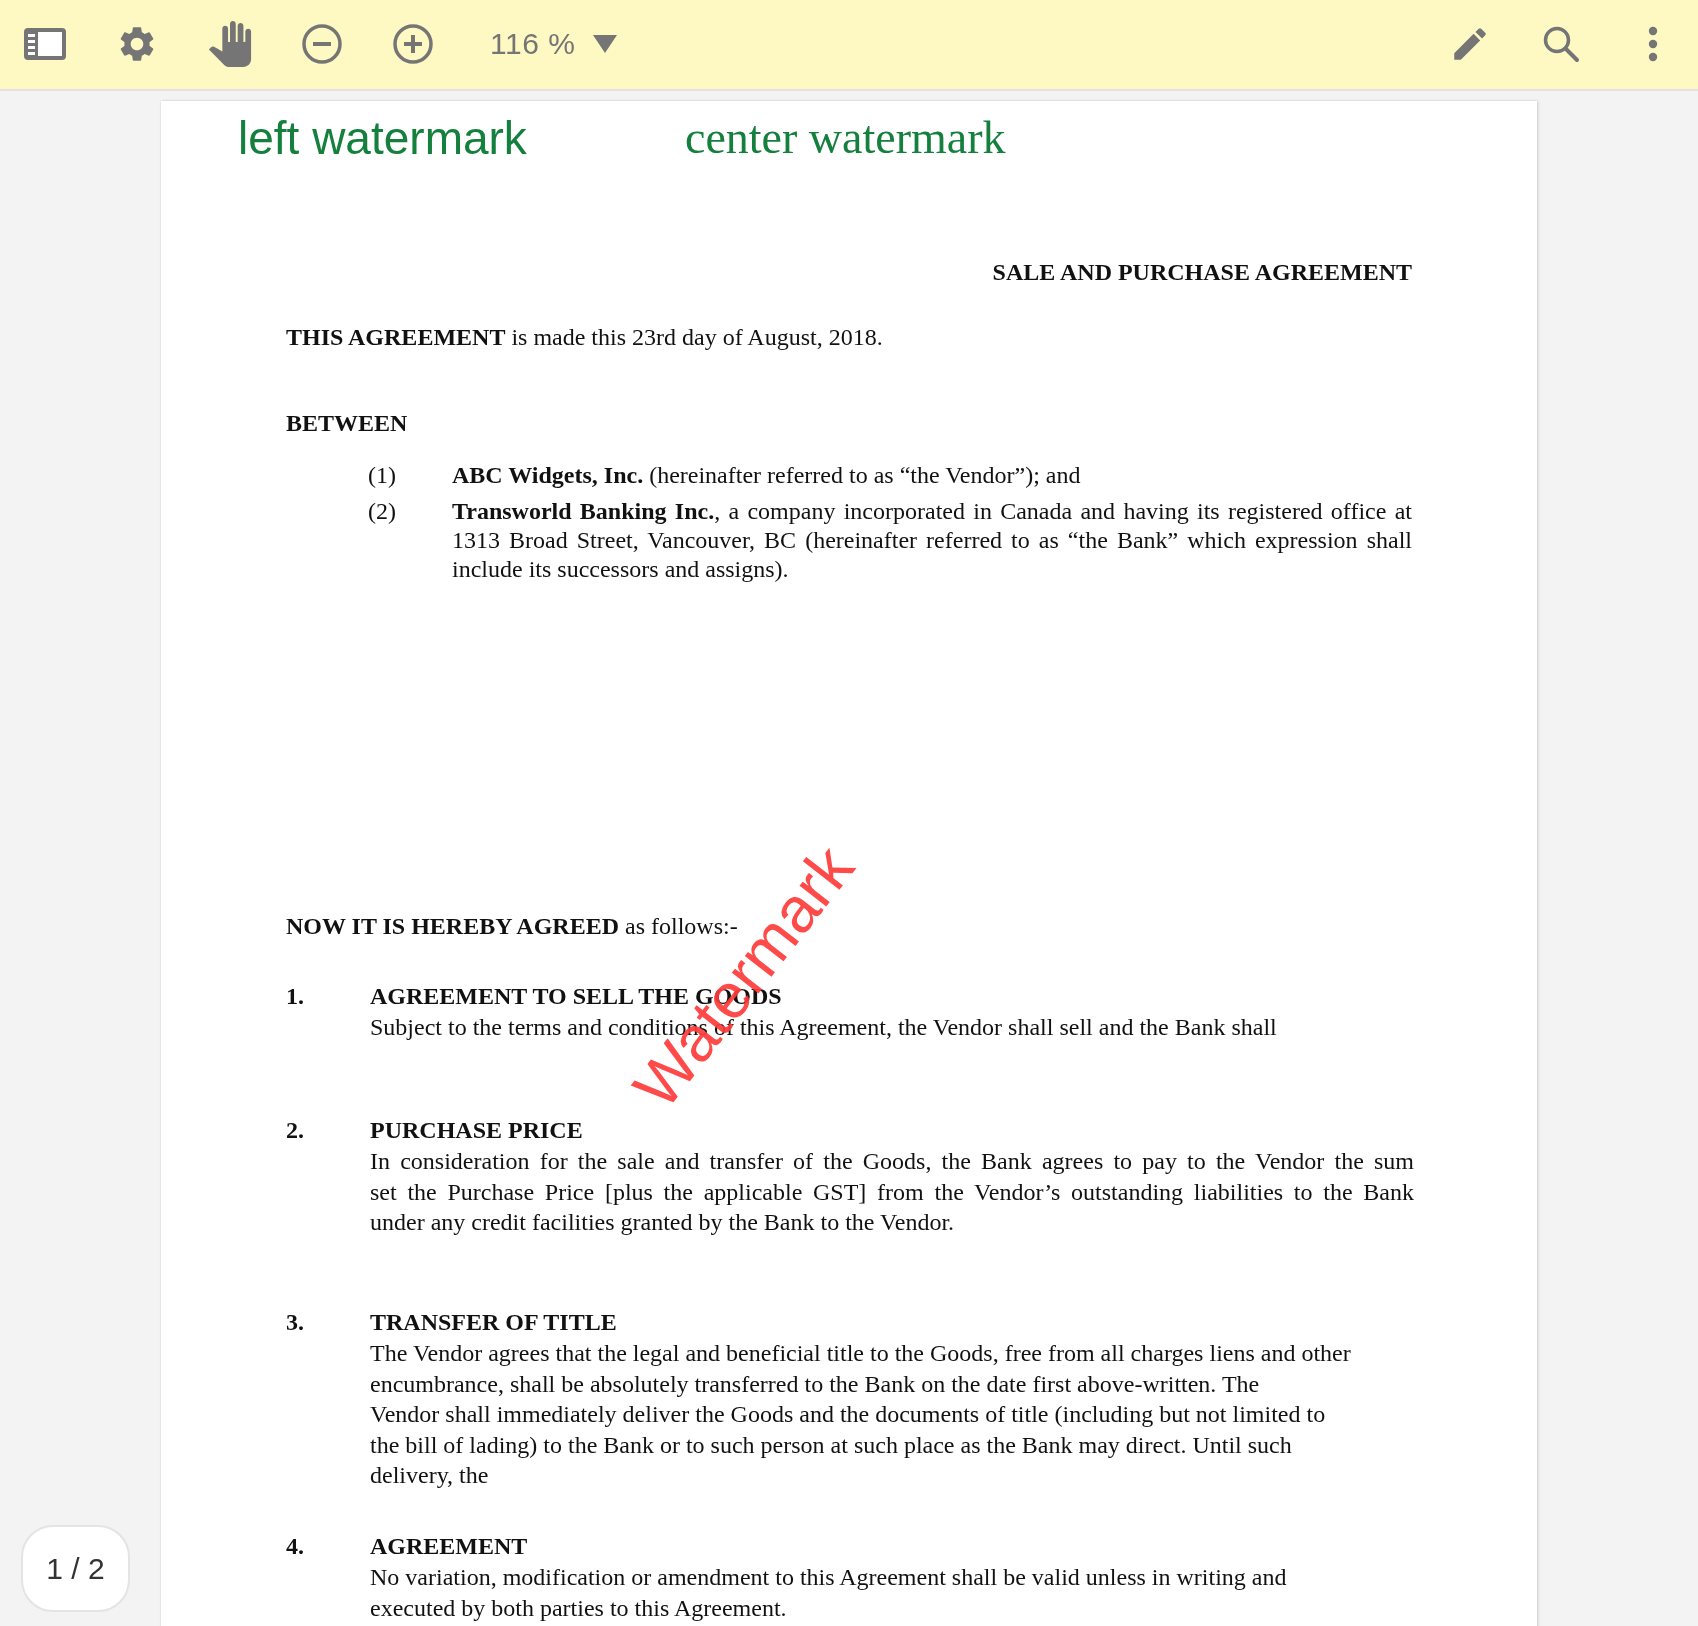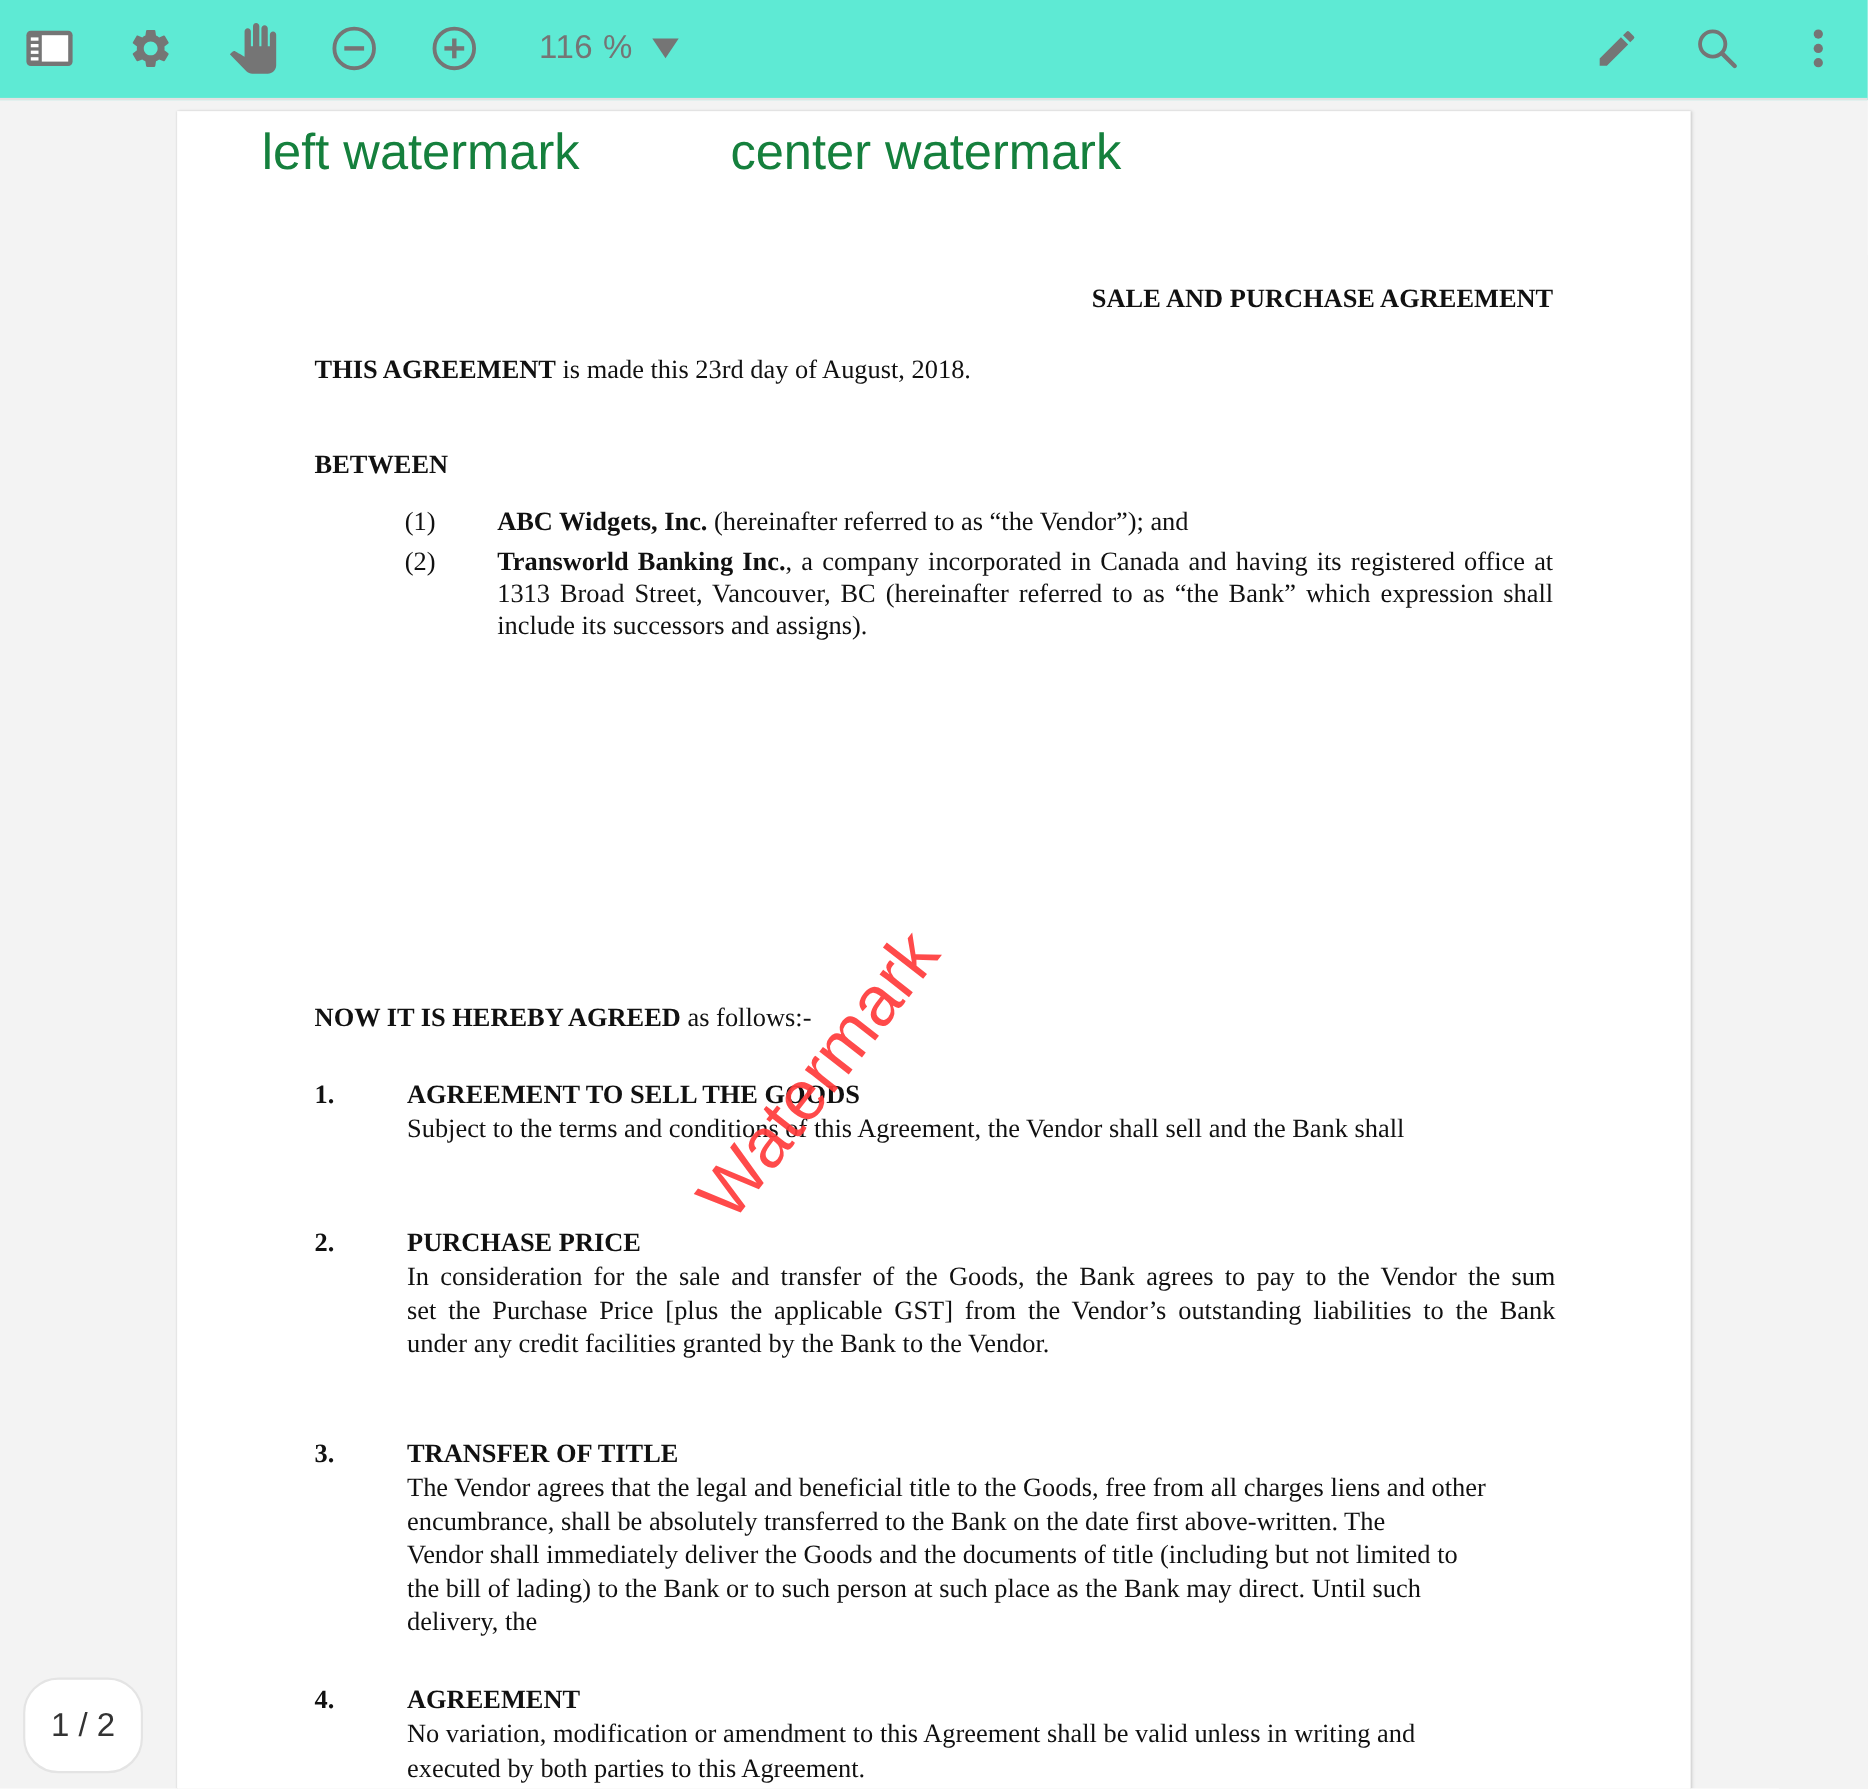--- a/index.html
+++ b/index.html
@@ -4,21 +4,21 @@
   <style>
     html, body { margin: 0; padding: 0; }
     body {
       width: 1698px; height: 1626px; overflow: hidden;
       background: #f3f3f3;
       font-family: "Liberation Sans", sans-serif;
       position: relative;
     }
     .toolbar {
       position: absolute; left: 0; top: 0; width: 1698px; height: 89px;
-      background: #5eead4; border-bottom: 2px solid #e2e2e2;
+      background: #fef9c3; border-bottom: 2px solid #e2e2e2;
     }
     .tb-btn {
       position: absolute; top: 20px; width: 48px; height: 48px;
       display: flex; align-items: center; justify-content: center;
       cursor: pointer;
     }
     .tb-btn svg { display: block; }
     .zoom-select {
       position: absolute; left: 490px; top: 20px; height: 48px;
       display: flex; align-items: center; cursor: pointer;
@@ -36,21 +36,21 @@
     .page {
       position: absolute; left: 161px; top: 10px; width: 1376px; height: 1600px;
       background: #ffffff;
       box-shadow: 0 0 2px rgba(0,0,0,0.15), 2px 0 3px rgba(0,0,0,0.08);
     }
     .wm-top {
       position: absolute; top: 10px; color: #15803d;
       font-family: "Liberation Sans", sans-serif; font-size: 46px; white-space: nowrap;
     }
     .wm-left { left: 77px; }
-    .wm-center { left: 503px; }
+    .wm-center { left: 524px; font-family: Liberation Serif, serif; }
     .wm-diag {
       position: absolute; left: 516px; top: 947px;
       color: #ff3b3b; opacity: 0.92;
       font-family: "Liberation Sans", sans-serif; font-size: 64px; white-space: nowrap;
       transform: rotate(-52deg); transform-origin: left bottom;
       pointer-events: none; z-index: 5;
     }
     .doc {
       position: absolute; left: 125px; top: 0; width: 1126px;
       font-family: "Liberation Serif", serif; font-size: 24px; color: #111;

